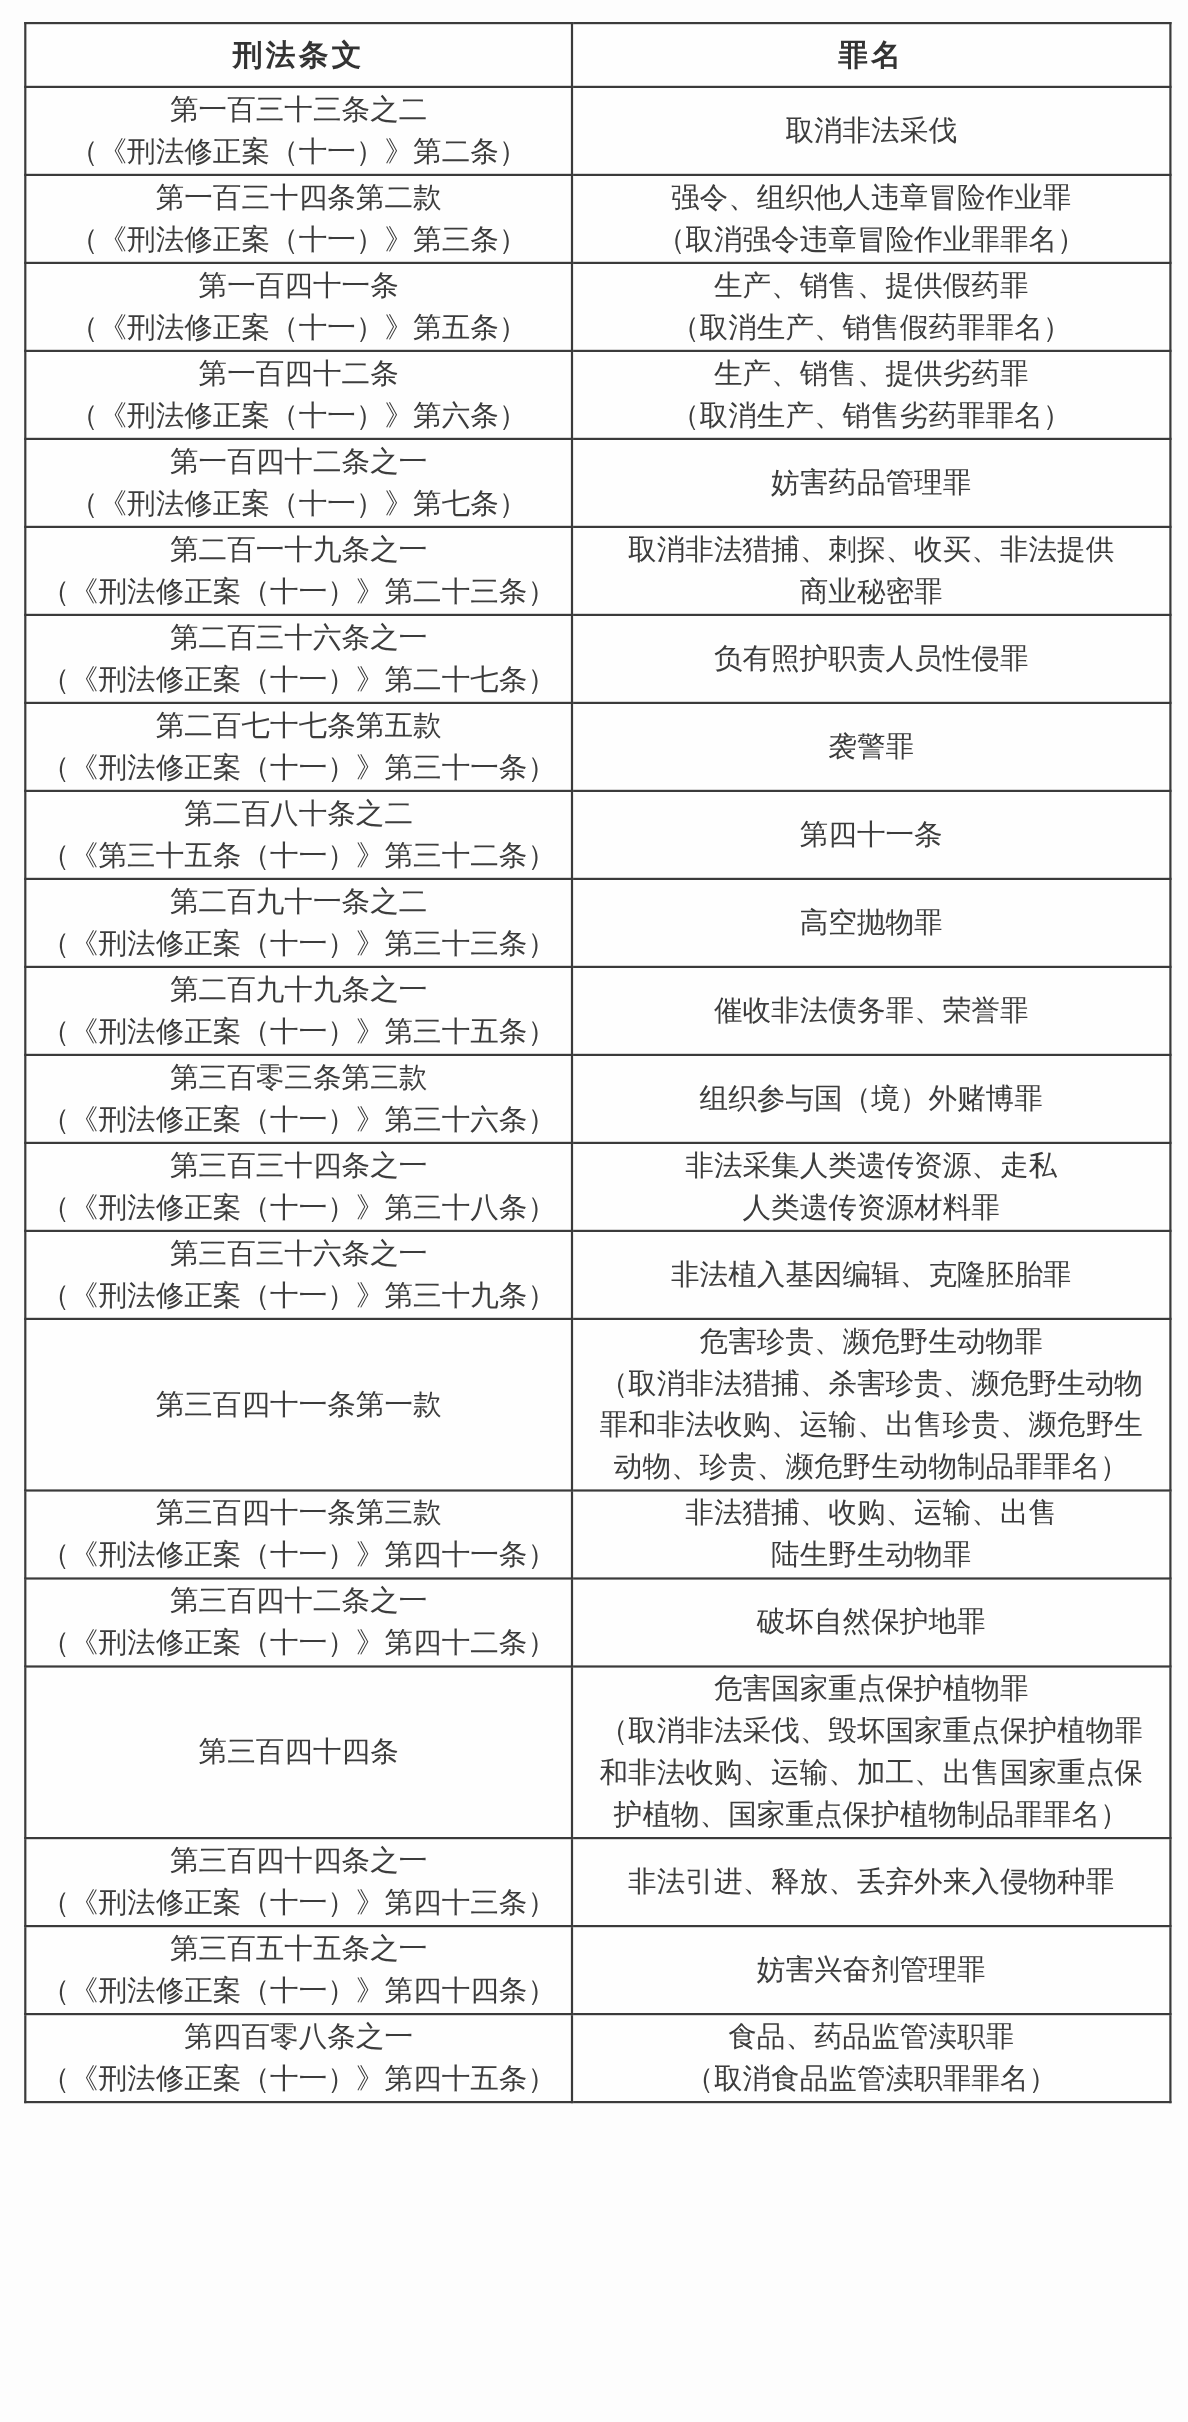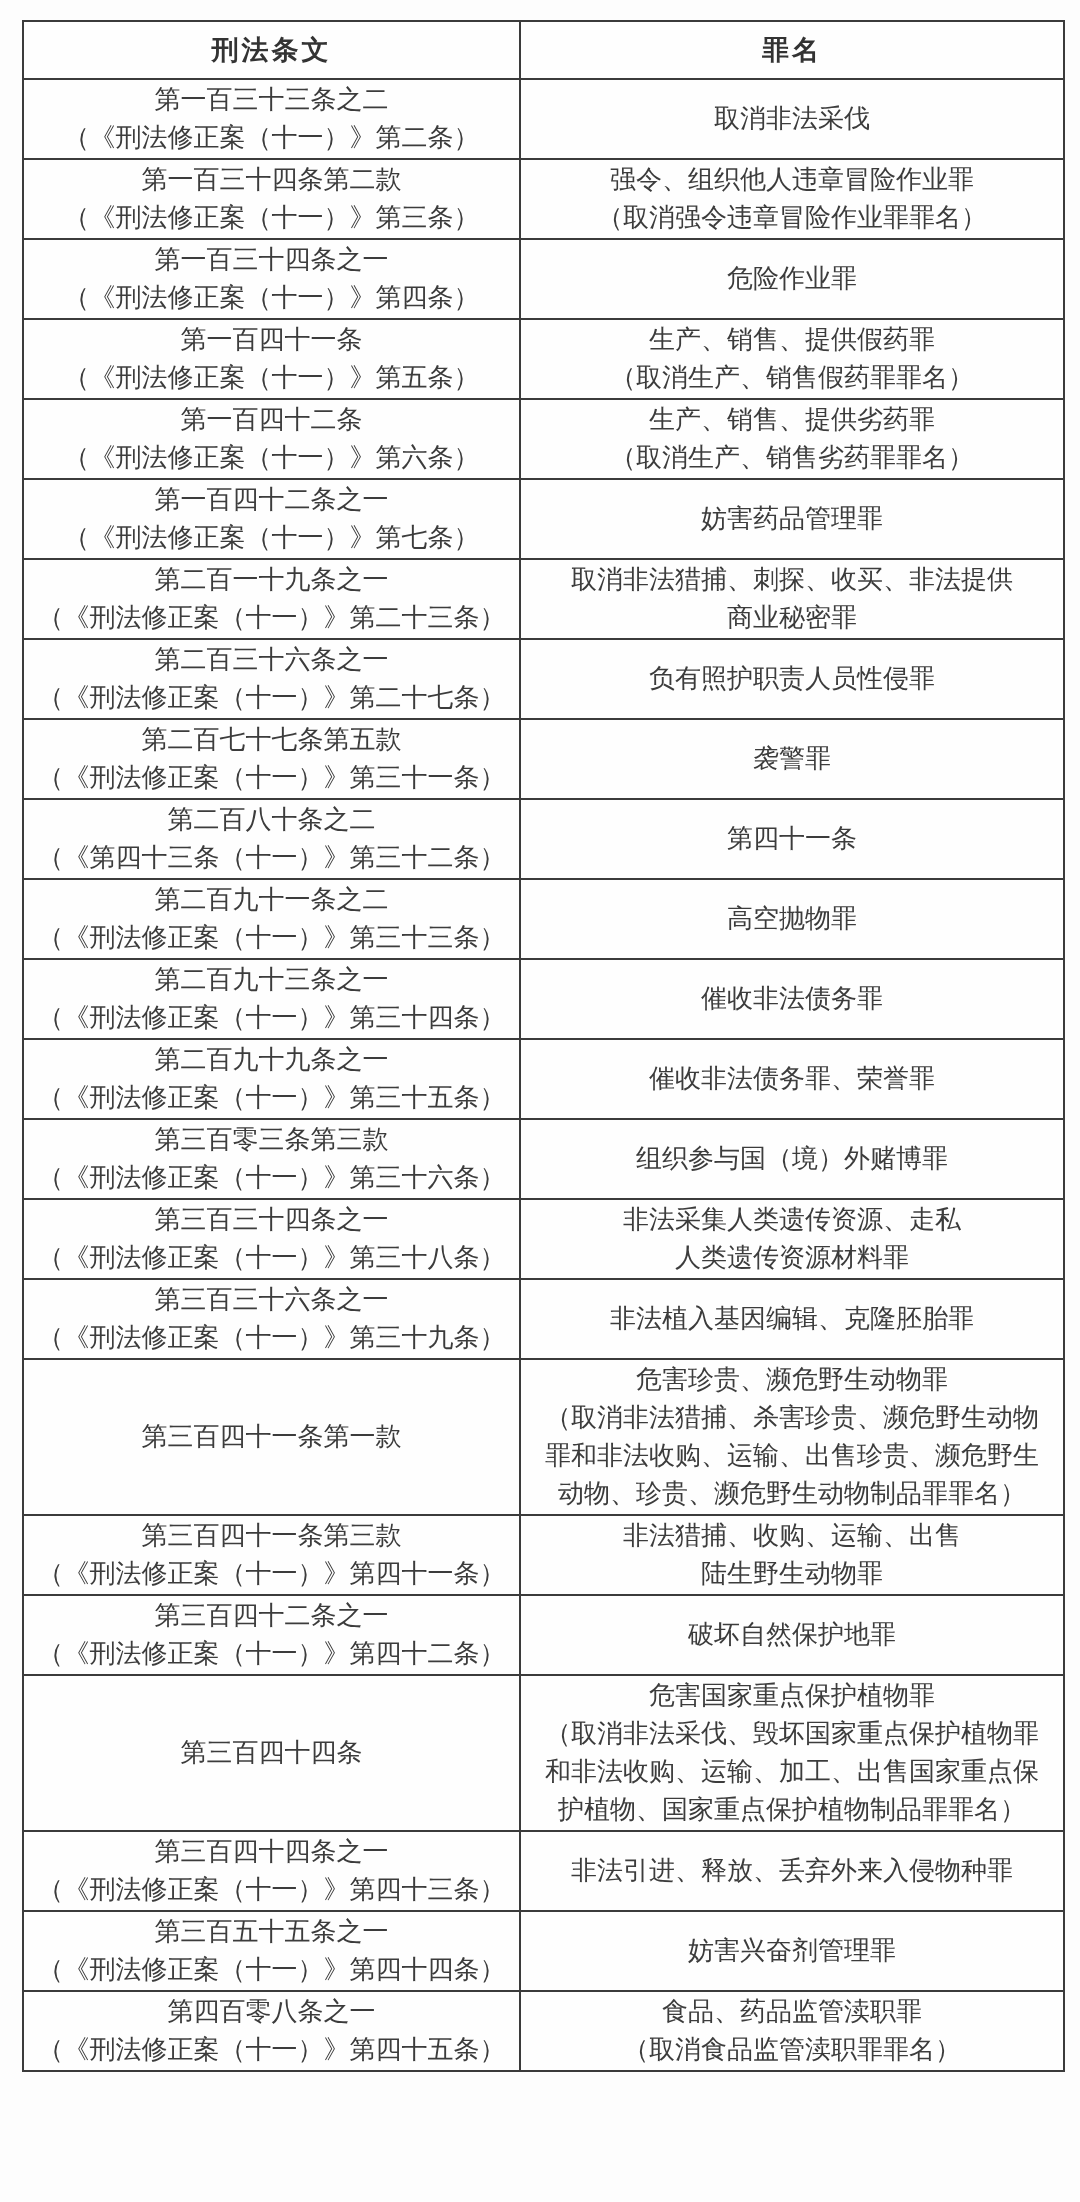--- a/index.html
+++ b/index.html
@@ -70,25 +70,20 @@
 （《刑法修正案（十一）》第二条）</td>
           <td>取消非法采伐</td>
         </tr>
       <tr>
           <td>第一百三十四条第二款
 （《刑法修正案（十一）》第三条）</td>
           <td>强令、组织他人违章冒险作业罪
 （取消强令违章冒险作业罪罪名）</td>
         </tr>
       <tr>
-          <td>第一百三十四条之一
-（《刑法修正案（十一）》第四条）</td>
-          <td>危险作业罪</td>
-        </tr>
-      <tr>
           <td>第一百四十一条
 （《刑法修正案（十一）》第五条）</td>
           <td>生产、销售、提供假药罪
 （取消生产、销售假药罪罪名）</td>
         </tr>
       <tr>
           <td>第一百四十二条
 （《刑法修正案（十一）》第六条）</td>
           <td>生产、销售、提供劣药罪
 （取消生产、销售劣药罪罪名）</td>
@@ -109,32 +104,27 @@
 （《刑法修正案（十一）》第二十七条）</td>
           <td>负有照护职责人员性侵罪</td>
         </tr>
       <tr>
           <td>第二百七十七条第五款
 （《刑法修正案（十一）》第三十一条）</td>
           <td>袭警罪</td>
         </tr>
       <tr>
           <td>第二百八十条之二
-（《第四十三条（十一）》第三十二条）</td>
+（《第三十五条（十一）》第三十二条）</td>
           <td>第四十一条</td>
         </tr>
       <tr>
           <td>第二百九十一条之二
 （《刑法修正案（十一）》第三十三条）</td>
           <td>高空抛物罪</td>
-        </tr>
-      <tr>
-          <td>第二百九十三条之一
-（《刑法修正案（十一）》第三十四条）</td>
-          <td>催收非法债务罪</td>
         </tr>
       <tr>
           <td>第二百九十九条之一
 （《刑法修正案（十一）》第三十五条）</td>
           <td>催收非法债务罪、荣誉罪</td>
         </tr>
       <tr>
           <td>第三百零三条第三款
 （《刑法修正案（十一）》第三十六条）</td>
           <td>组织参与国（境）外赌博罪</td>

